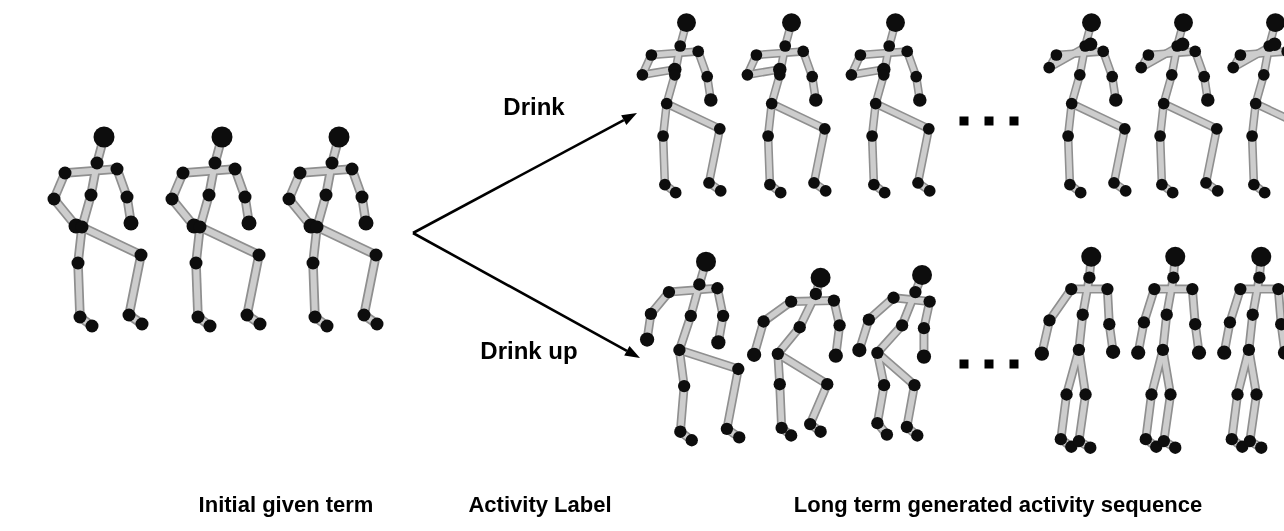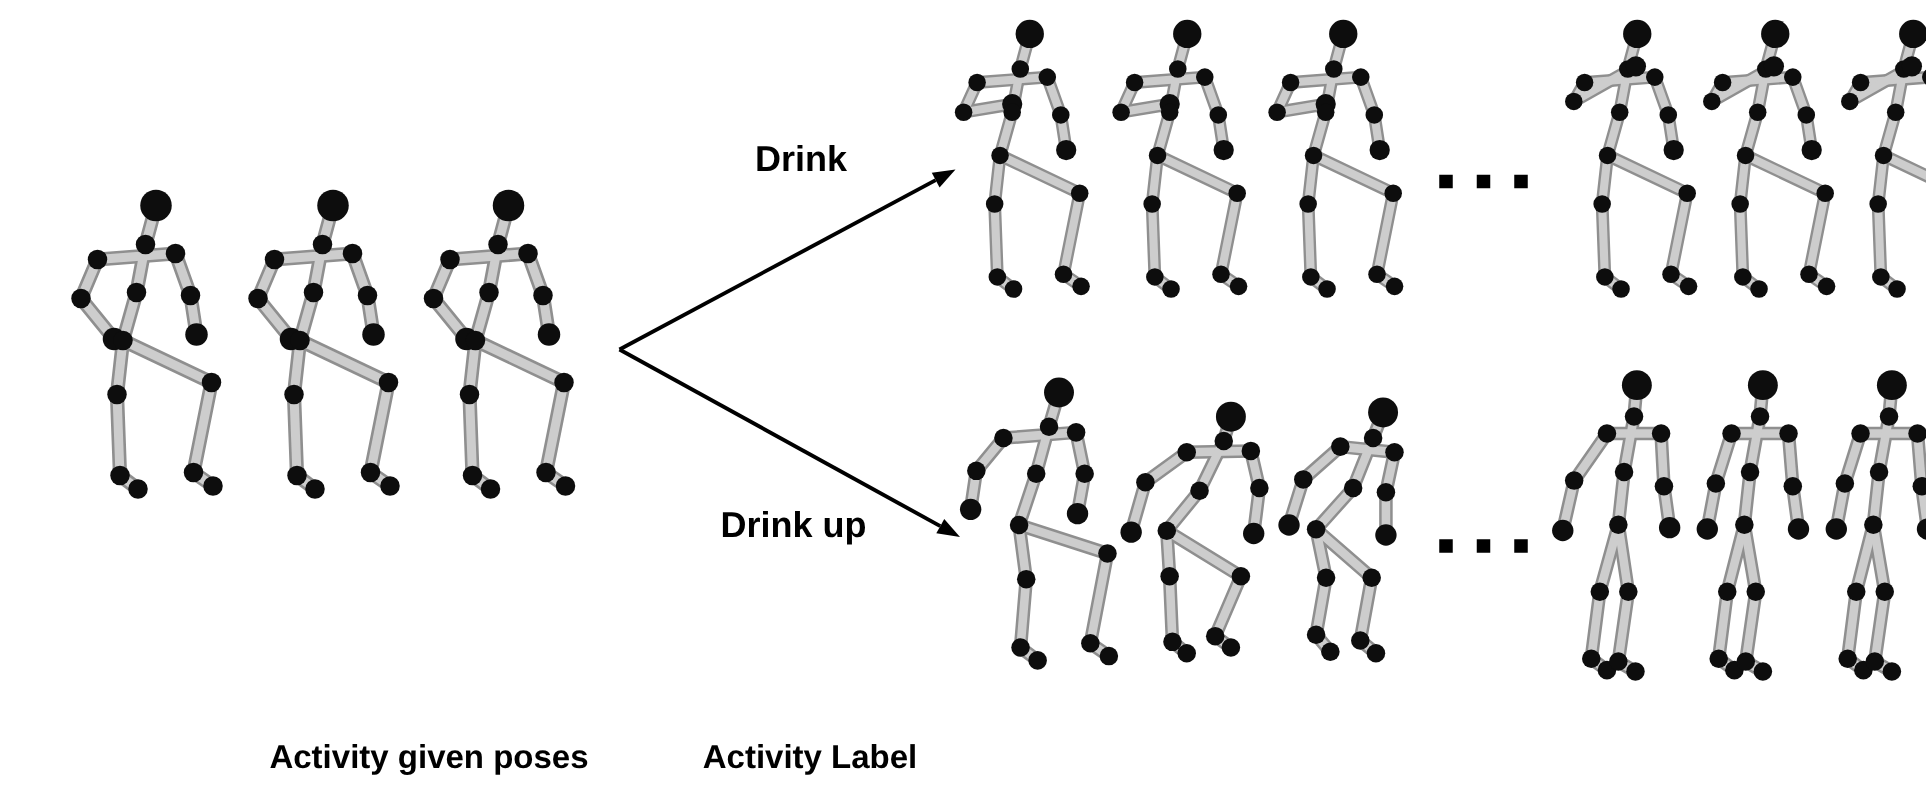--- a/index.html
+++ b/index.html
@@ -747,17 +747,18 @@
         <rect x="920.5" y="359.5" width="9" height="9" fill="#000000"></rect>
         <rect x="945.5" y="359.5" width="9" height="9" fill="#000000"></rect>
         <rect x="970.5" y="359.5" width="9" height="9" fill="#000000"></rect>
       </g>
     </svg>
 
   <div class="txt arrow-label lbl-drink">Drink</div>
 
   <div class="txt arrow-label lbl-standup">Drink up</div>
 
-  <div class="txt caption cap-initial">Activity given poses</div>
+  <div class="txt caption cap-initial">Initial given term</div>
 
   <div class="txt caption cap-activity">Activity Label</div>
 
+  <div class="txt caption cap-sequence">Long term generated activity sequence</div>
 </div>
 
 </body></html>

